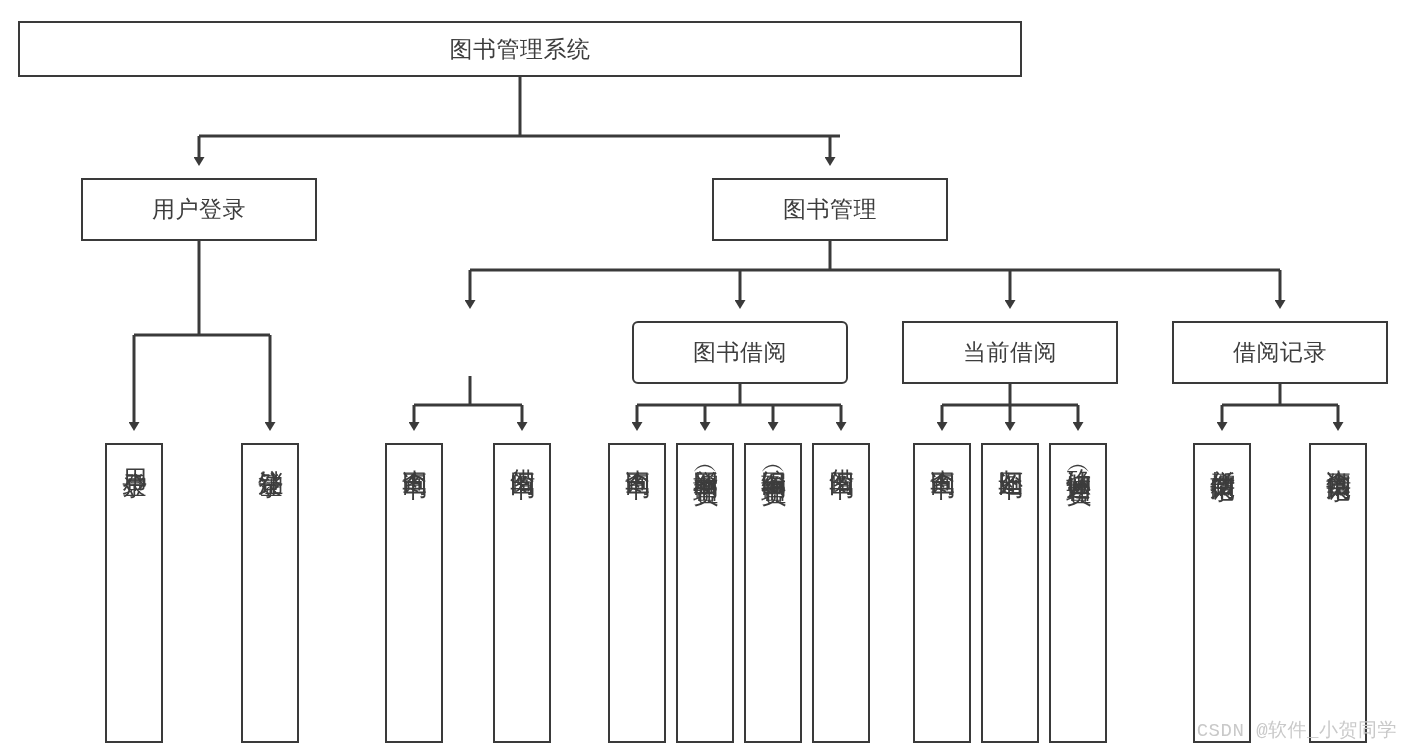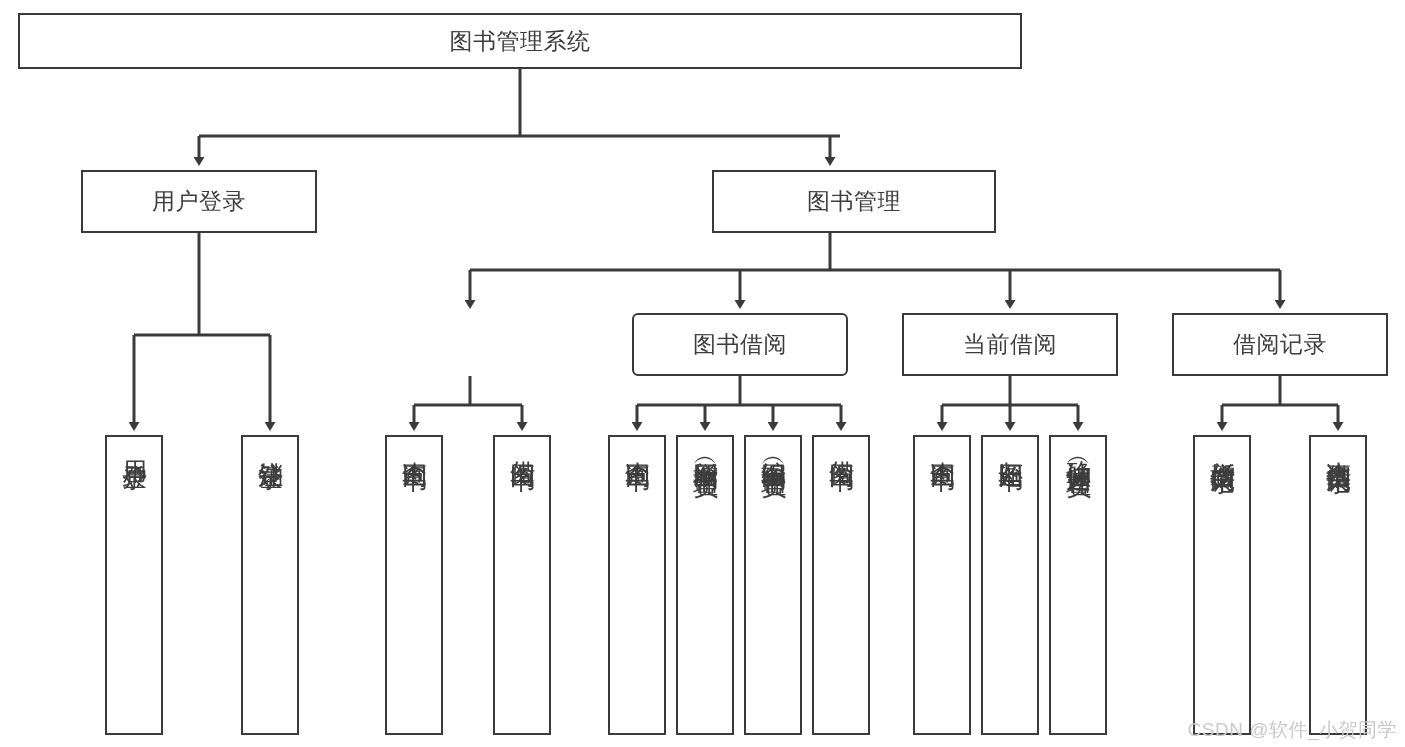--- a/index.html
+++ b/index.html
@@ -27,20 +27,21 @@
   .node {
     position: absolute;
     box-sizing: border-box;
     background: #ffffff;
     border: 2.5px solid #3a3a3a;
     display: flex;
     align-items: center;
     justify-content: center;
     color: #3d3d3d;
     z-index: 2;
+    margin-top: 8px;
   }
   .node-label {
     display: block;
     text-align: center;
     letter-spacing: 0.5px;
     line-height: 1.25;
     color: #3d3d3d;
     white-space: nowrap;
   }
   .node.horizontal .node-label {
@@ -65,21 +66,21 @@
   }
   .watermark {
     position: absolute;
     right: 8px;
     bottom: 4px;
     font-size: 19px;
     color: #c9c9c9;
     letter-spacing: 0.5px;
     z-index: 3;
     white-space: nowrap;
-    font-family: Liberation Sans, sans-serif;
+    font-family: Liberation Mono, monospace;
   }
 </style>
 </head>
 <body>
 
 <div id="diagram-root">
 
   <svg id="wires" viewBox="0 0 1405 747" xmlns="http://www.w3.org/2000/svg">
     <defs>
       <marker id="arrow" markerWidth="9" markerHeight="11" refX="1" refY="5.5" orient="auto" markerUnits="userSpaceOnUse">
@@ -130,21 +131,21 @@
     </g>
   </svg>
 
   <div class="node root horizontal" style="left:18px; top:13px; width:1004px; height:56px;">
     <span class="node-label">图书管理系统</span>
   </div>
 
   <div class="node horizontal" style="left:81px; top:170px; width:236px; height:63px;">
     <span class="node-label">用户登录</span>
   </div>
-  <div class="node horizontal" style="left:712px; top:170px; width:284px; height:63px;align-items:center;">
+  <div class="node horizontal" style="left:712px; top:170px; width:236px; height:63px;align-items:center;">
     <span class="node-label">图书管理</span>
   </div>
 
   <div class="node horizontal" style="left:632px; top:313px; width:216px; height:63px;border-radius:6px;">
     <span class="node-label">图书借阅</span>
   </div>
   <div class="node horizontal" style="left:902px; top:313px; width:216px; height:63px;">
     <span class="node-label">当前借阅</span>
   </div>
   <div class="node horizontal" style="left:1172px; top:313px; width:216px; height:63px;">

